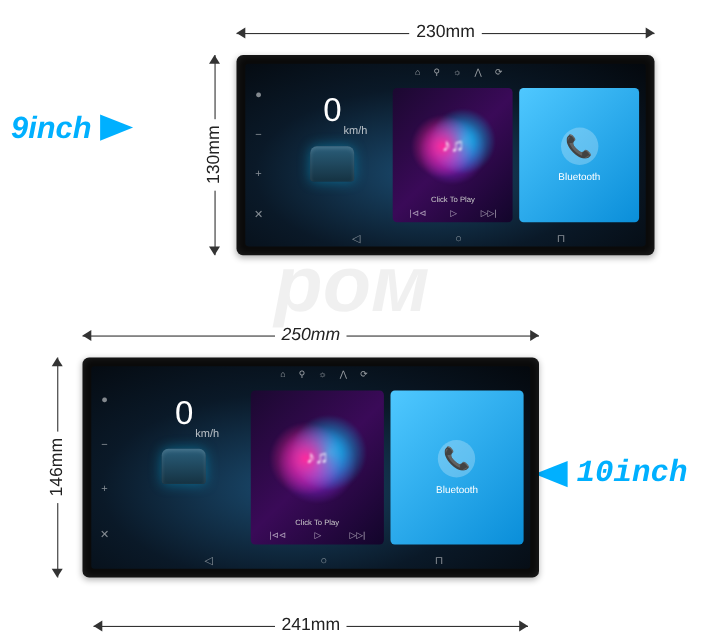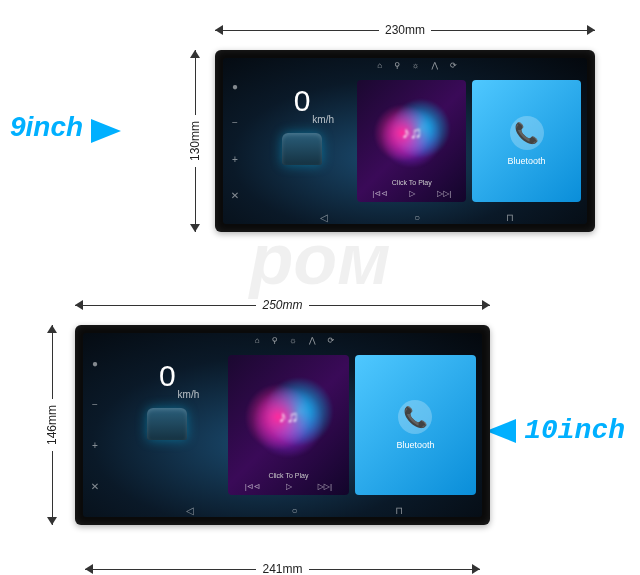--- a/index.html
+++ b/index.html
@@ -32,21 +32,21 @@
   .size-label {
     position: absolute;
     font-size: 28px;
     font-weight: bold;
     font-style: italic;
     color: #00b0ff;
     display: flex;
     align-items: center;
     gap: 8px;
   }
-  .size-label.left { left: -10px; top: 91px; align-items: flex-end; }
+  .size-label.left { left: -10px; top: 80px; }
   .size-label.right { right: -5px; top: 120px; font-family: Liberation Mono, monospace; }
 
   .arrow {
     width: 0; height: 0;
     border-top: 12px solid transparent;
     border-bottom: 12px solid transparent;
   }
   .arrow.right { border-left: 30px solid #00b0ff; }
   .arrow.left { border-right: 30px solid #00b0ff; }
 
@@ -59,21 +59,21 @@
     justify-content: center;
   }
   .dim-h .line { flex: 1; height: 1px; background: #333; position: relative; }
   .dim-h .line::before, .dim-h .line::after {
     content: ''; position: absolute; top: -5px; width: 0; height: 0;
     border-top: 5px solid transparent; border-bottom: 5px solid transparent;
   }
   .dim-h .line::before { left: 0; border-right: 8px solid #333; }
   .dim-h .line::after { right: 0; border-left: 8px solid #333; }
   .dim-label {
-    font-size: 12px;
+    font-size: 16px;
     color: #222;
     background: #fff;
     padding: 0 6px;
   }
   .dim-v {
     display: flex;
     flex-direction: column;
     align-items: center;
     justify-content: center;
   }

